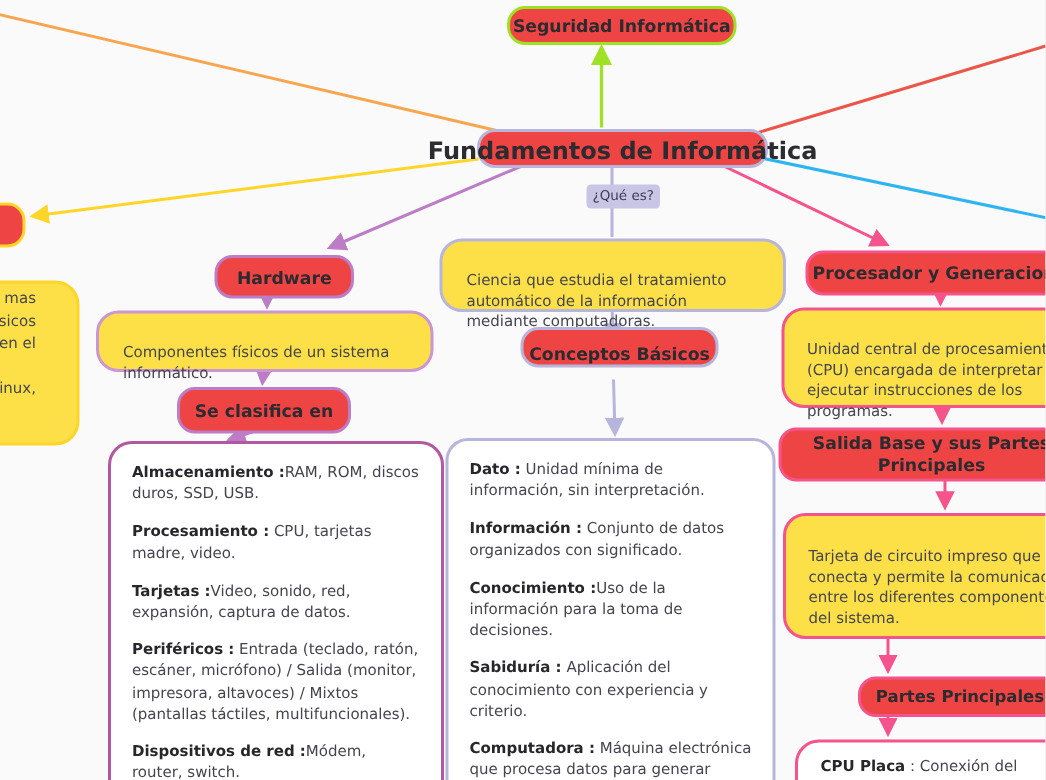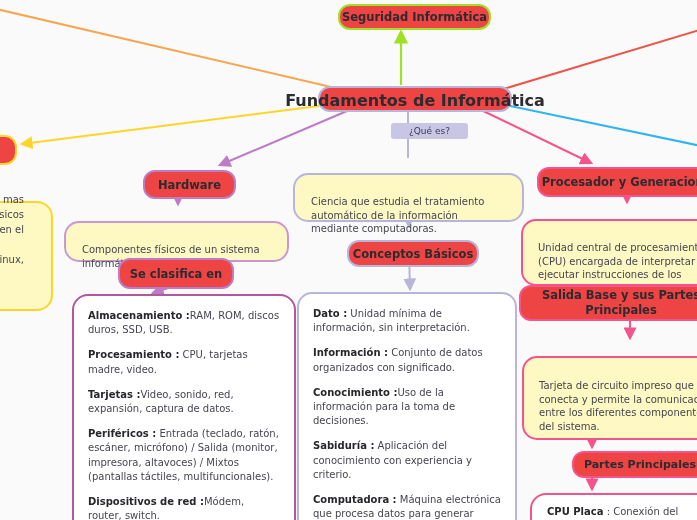--- a/index.html
+++ b/index.html
@@ -9,40 +9,40 @@
     color:#3f3f46;
   }
   .connectors{position:absolute;left:0;top:0;width:697px;height:520px;z-index:1;}
   .node{
     position:absolute;background:#ef4444;border-radius:12px;z-index:2;
     display:flex;align-items:center;justify-content:center;
     font-weight:bold;color:#2b2b30;white-space:nowrap;
   }
   .titlebox{font-size:11.5px;}
   .textbox{
-    position:absolute;background:#fef9c3;border-radius:15px;z-index:2;
+    position:absolute;background:#fde047;border-radius:15px;z-index:2;
     font-size:10px;line-height:1.34;color:#454550;
-    white-space:pre-line;display:block;font-weight:normal;margin-top:14px;
+    white-space:pre-line;display:block;font-weight:normal;
   }
   .listbox{
     position:absolute;background:#ffffff;border-radius:15px;z-index:2;
     font-size:10px;line-height:1.42;color:#454550;
   }
   .listbox p{margin:0 0 11px 0;}
   .listbox b, .textbox b{color:#27272b;}
   .lav{border:2px solid #b7b5dc;}
   .grn{border:2px solid #9fe125;}
   .pur{border:2px solid #bc7cc6;}
   .purlight{border:2px solid #cb96d4;}
   .purdark{border:2px solid #b2589f;}
   .pnk{border:2px solid #f4538b;}
   .ylw{border:2.5px solid #ffd628;}
   .quees{
     position:absolute;z-index:3;background:#c8c6e4;color:#3c3c52;
-    border-radius:3px;font-size:9px;padding:3px 18px;white-space:nowrap;
+    border-radius:3px;font-size:9px;padding:3px 4px;white-space:nowrap;
   }
   .frag{
     position:absolute;z-index:3;font-size:10px;line-height:15px;
     text-align:right;color:#454550;white-space:pre-line;
   }
   .multiline-title{white-space:pre-line;text-align:center;line-height:1.3;}
 </style>
 </head>
 <body>
 
@@ -105,21 +105,21 @@
   <div class="quees" style="left:391px;top:123px;">
     <span>¿Qué es?</span>
   </div>
 
   <div class="textbox lav" style="left:293px;top:159px;width:195px;height:31px;padding:7px 16px;">
     <span style="white-space:pre-line;">Ciencia que estudia el tratamiento
 automático de la información
 mediante computadoras.</span>
   </div>
 
-  <div class="node lav titlebox" style="left:347px;top:240px;width:128px;height:23px;">
+  <div class="node lav titlebox" style="left:347px;top:218px;width:128px;height:23px;align-items:flex-end;">
     <span>Conceptos Básicos</span>
   </div>
 
   <div class="listbox lav" style="left:297px;top:292px;width:188px;height:240px;padding:13px 14px;">
     <p><b>Dato :</b><span> Unidad mínima de información, sin interpretación.</span></p>
     <p><b>Información :</b><span> Conjunto de datos organizados con significado.</span></p>
     <p><b>Conocimiento :</b><span>Uso de la información para la toma de decisiones.</span></p>
     <p><b>Sabiduría :</b><span> Aplicación del conocimiento con experiencia y criterio.</span></p>
     <p><b>Computadora :</b><span> Máquina electrónica que procesa datos para generar información útil.</span></p>
   </div>

